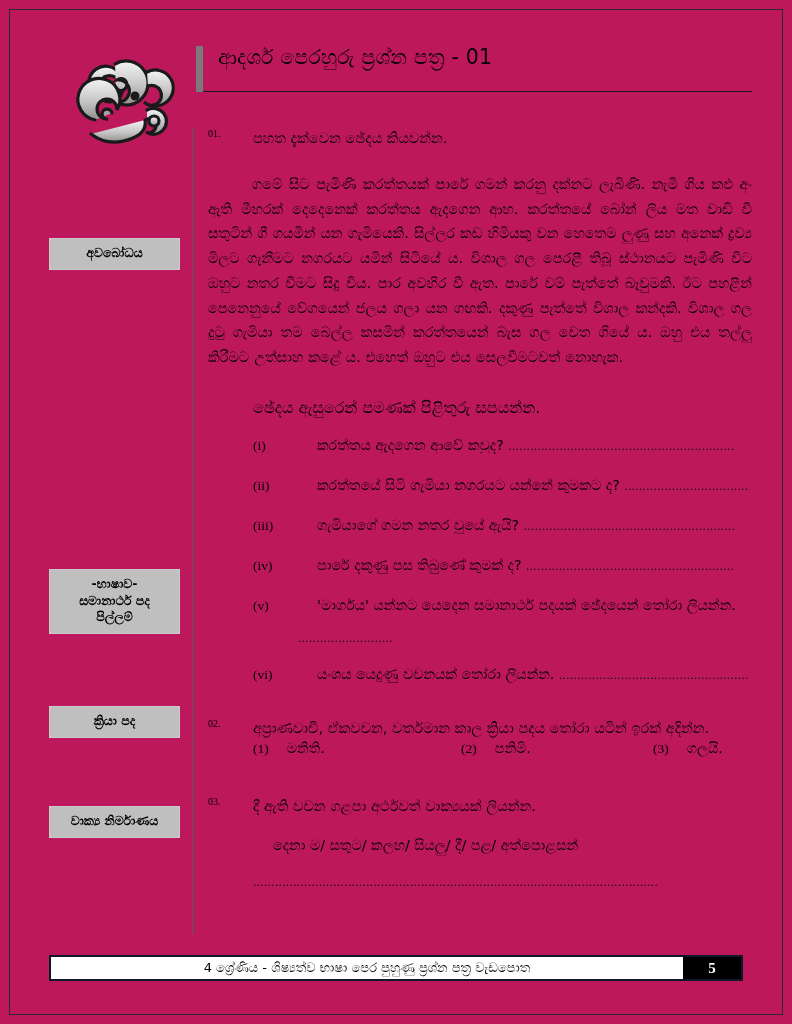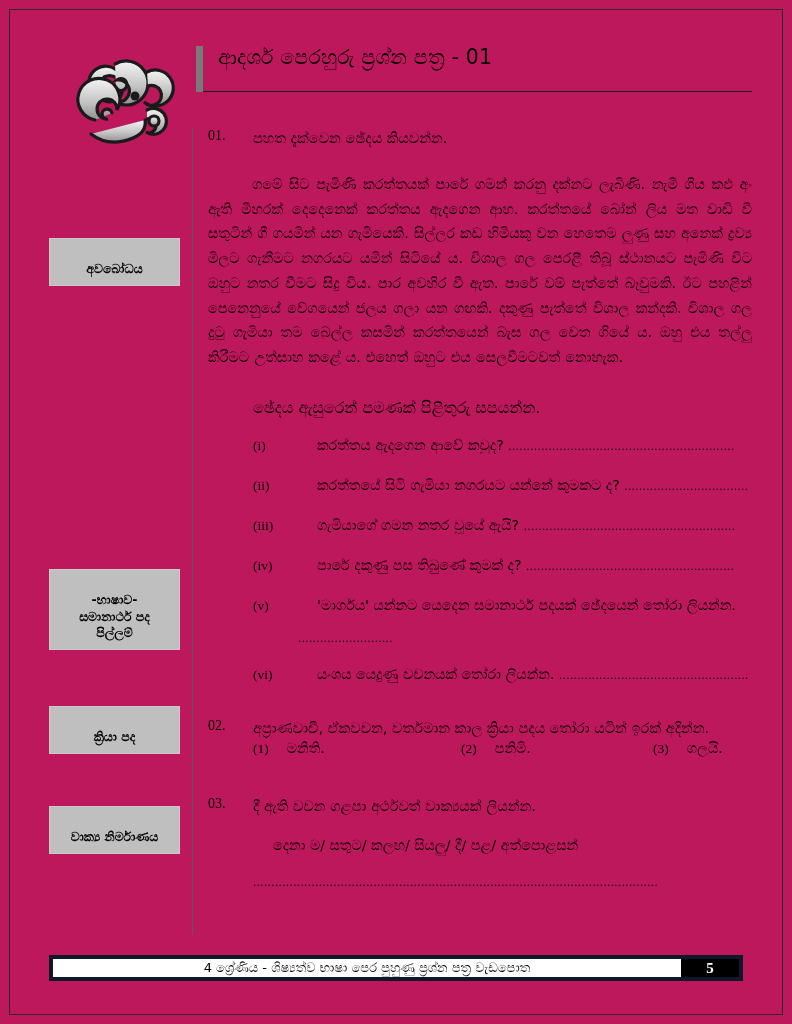--- a/index.html
+++ b/index.html
@@ -89,21 +89,21 @@
   .tag {
     position: absolute;
     left: 49px;
     width: 131px;
     background: #bfbfbf;
     color: #000;
     text-align: center;
     font-size: 12.5px;
     font-weight: bold;
     line-height: 1.32;
-    padding: 22px 2px 7px 2px;
+    padding: 6px 2px 7px 2px;
     border: 1px solid #c9c9c9;
   }
   .tag .ln { display: block; }
 
   
   .content {
     position: absolute;
     left: 208px;
     top: 128px;
     width: 544px;
@@ -112,21 +112,21 @@
   .qrow {
     position: relative;
     display: block;
     margin: 0;
   }
   .qnum {
     position: absolute;
     left: 0;
     top: 0;
     width: 34px;
-    font-size: 14px;
+    font-size: 10px;
     font-family: "Liberation Serif", "DejaVu Serif", serif;
     color: #000;
   }
   .qtext {
     display: block;
     margin-left: 45px;
     font-size: 14.5px;
     color: #000;
     line-height: 1.5;
   }
@@ -231,21 +231,21 @@
     white-space: nowrap;
   }
 
   
   .footer {
     position: absolute;
     left: 49px;
     top: 955px;
     width: 694px;
     height: 26px;
-    border: 4px solid #0f172a;
+    border: 2px solid #0f172a;
     display: flex;
   }
   .footer-text {
     flex: 1;
     display: flex;
     align-items: center;
     justify-content: center;
     font-size: 13px;
     color: #000;
     background: #fff;

